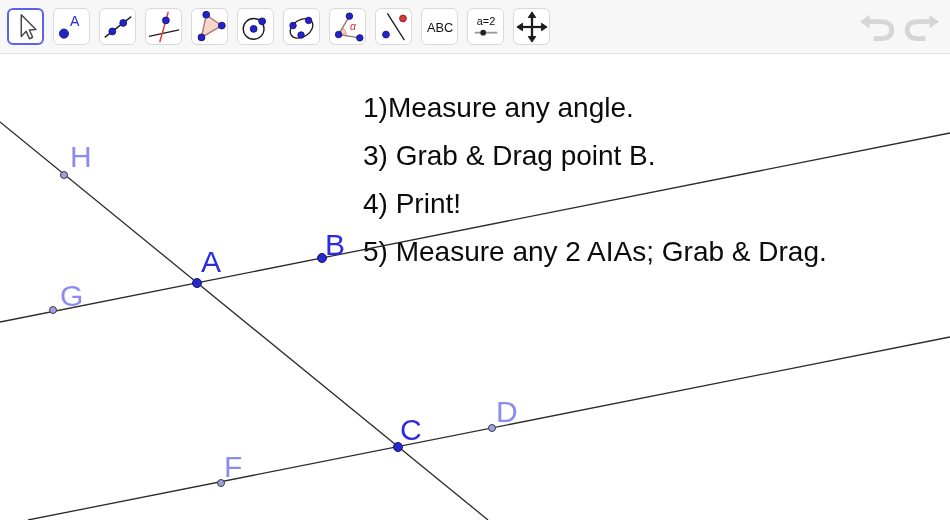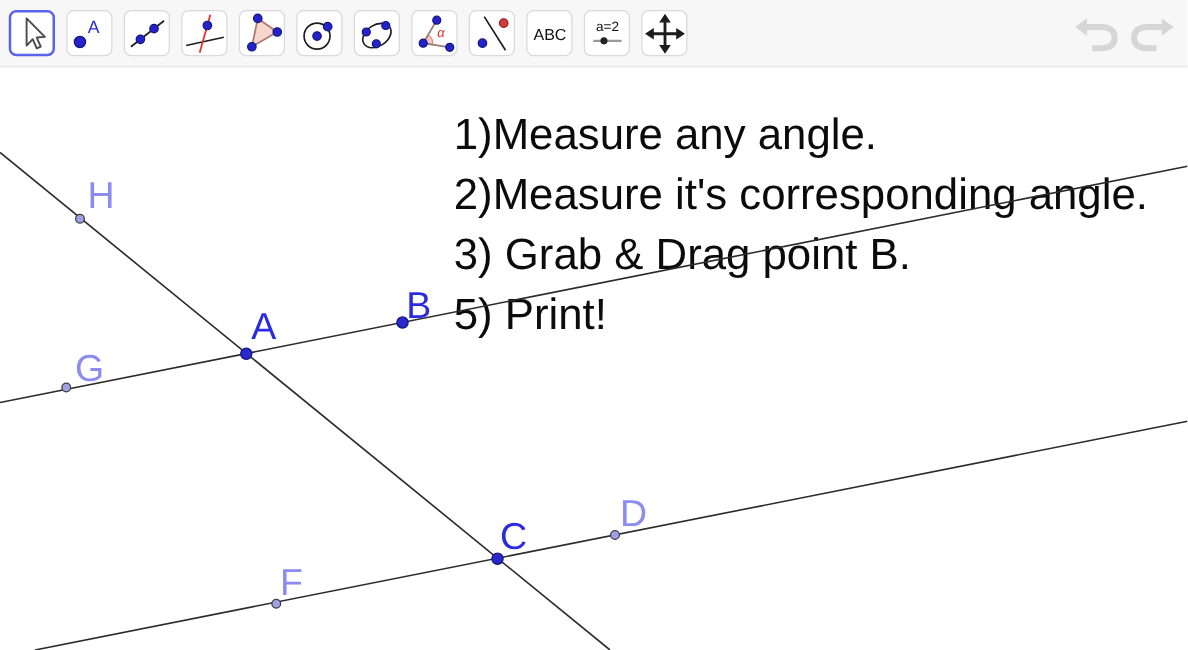--- a/index.html
+++ b/index.html
@@ -16,21 +16,21 @@
   .tool-btn.selected { border:2px solid #5a63ea; }
   .tool-btn svg { display:block; }
   .history { position:absolute; right:10px; top:12px; display:flex; gap:5px; }
   .history svg { display:block; }
 
   
   .canvas { position:absolute; left:0; top:54px; width:950px; height:466px; background:#fff; }
   .geo-svg { position:absolute; left:0; top:0; width:950px; height:466px; pointer-events:none; }
   .geo-svg line { stroke:var(--line-color,#2b2b2b); stroke-width:1.3; pointer-events:stroke; }
 
-  .instructions { position:absolute; left:363px; top:30px; font-size:35px; line-height:48px;
+  .instructions { position:absolute; left:363px; top:30px; font-size:28px; line-height:48px;
                   color:#0b0b0b; white-space:nowrap; }
 
   .pt { position:absolute; border-radius:50%; transform:translate(-50%,-50%); }
   .pt.dark  { width:10px; height:10px; background:var(--dark-point,#2828cc);
               border:1px solid #15157d; }
   .pt.light { width:8px; height:8px; background:var(--light-point,#9f9fe3);
               border:1px solid #3d3d3d; }
   .pt-label { position:absolute; font-size:30px; line-height:30px; }
   .pt-label.dark  { color:var(--dark-label,#2a2ae0); }
   .pt-label.light { color:var(--light-label,#8c8cf0); }
@@ -183,23 +183,23 @@
         </svg>
       </span>
     </span>
   </div>
 </div>
 
 <div class="canvas">
 
   <div class="instructions">
     <div>1)Measure any angle.</div>
-    <div>2)Measure it's corresponding angle.</div>
     <div>3) Grab &amp; Drag point B.</div>
-    <div>5) Print!</div>
+    <div>4) Print!</div>
+    <div>5) Measure any 2 AIAs; Grab &amp; Drag.</div>
   </div>
 
   <svg class="geo-svg" viewBox="0 0 950 466" width="950" height="466">
       <line x1="0" y1="68" x2="488" y2="466"></line>
       <line x1="0" y1="268" x2="950" y2="79"></line>
       <line x1="28" y1="466" x2="950" y2="283"></line>
     </svg>
 
   <div>
       <div class="pt light" style="left: 64px; top: 121px;"></div>

